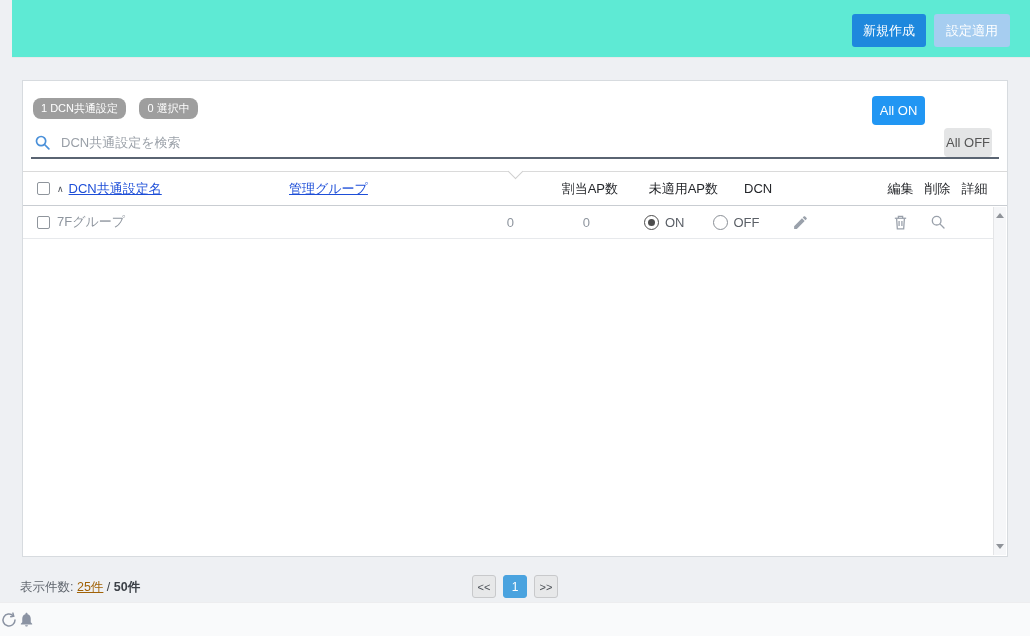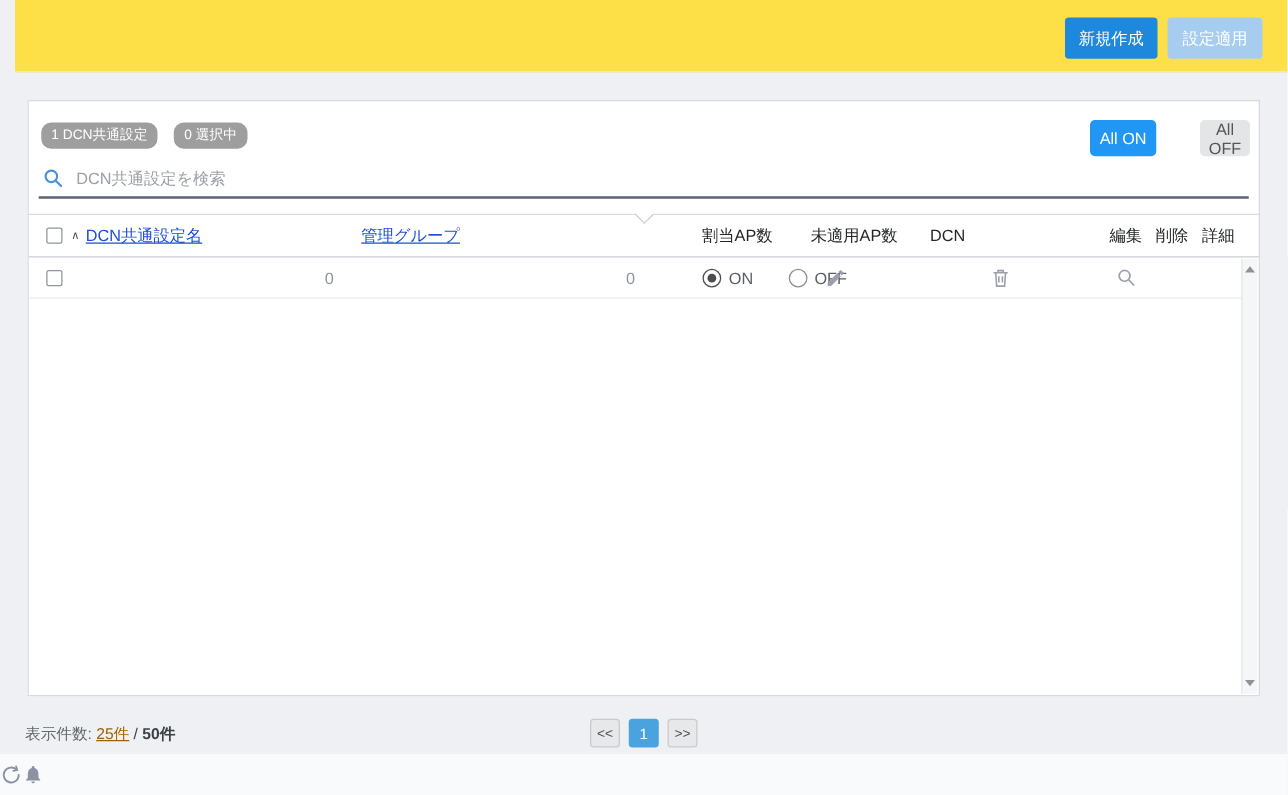--- a/index.html
+++ b/index.html
@@ -7,40 +7,40 @@
   body {
     position:relative;
     font-family:"Liberation Sans","DejaVu Sans",sans-serif;
     background:#eef0f3;
     overflow:hidden;
     color:#333;
   }
   
   .topbar {
     position:absolute; top:0; left:0; right:0; height:58px;
-    background:#fde047; border-bottom:1px solid #e7e9eb;margin-left:12px;
+    background:#5eead4; border-bottom:1px solid #e7e9eb;margin-left:12px;
   }
   .btn { border:none; border-radius:3px; font-size:13px; cursor:pointer;
          font-family:inherit; color:#fff; }
   .btn-create { position:absolute; top:14px; right:104px; width:74px; height:33px; background:#1e88dd; }
   .btn-apply  { position:absolute; top:14px; right:20px;  width:76px; height:33px; background:#a6cdf0; }
   
   .card {
     position:absolute; left:22px; top:80px; width:986px; height:477px;
     background:#fff; border:1px solid #d7dbdf;
   }
   .badge {
     display:inline-block; background:#9e9e9e; color:#fff; font-size:11px;
     padding:4px 8px; border-radius:8px; margin-right:9px; line-height:1.2;
   }
   .badges { position:absolute; left:10px; top:17px; }
   .all-btn { position:absolute; top:15px; height:29px; border-radius:4px; font-size:13px;
              font-family:inherit; cursor:pointer; border:none; }
   .all-on  { right:82px; width:53px; background:#2196f3; color:#fff; }
-  .all-off { right:7px;  width:40px; background:#e4e5e6; color:#555; }
+  .all-off { right:15px;  width:48px; background:#e4e5e6; color:#555;margin-top:32px; }
   
   .search-row {
     position:absolute; left:8px; right:8px; top:47px; height:31px;
     border-bottom:2px solid #5a6472; display:flex; align-items:center;
   }
   .search-row svg { margin-left:3px; flex:0 0 auto; }
   .search-input {
     flex:1; border:none; outline:none; font-size:13px; color:#333;
     margin-left:10px; font-family:Liberation Sans, sans-serif; background:transparent;
   }
@@ -163,20 +163,21 @@
     <div class="cell dcn-cell">DCN</div>
     <div class="cell center">編集</div>
     <div class="cell center">削除</div>
     <div class="cell center">詳細</div>
   </div>
 
   <div class="trow">
     <div class="cell">
       <span class="checkbox"></span>
     </div>
+    <div class="cell">7Fグループ</div>
     <div class="cell num-assigned">0</div>
     <div class="cell num-unapplied">0</div>
     <div class="cell dcn-cell">
       <span class="radio checked"></span>
       <span class="radio-label">ON</span>
       <span class="radio-group-gap"></span>
       <span class="radio"></span>
       <span class="radio-label">OFF</span>
     </div>
     <div class="cell center icon-btn">

